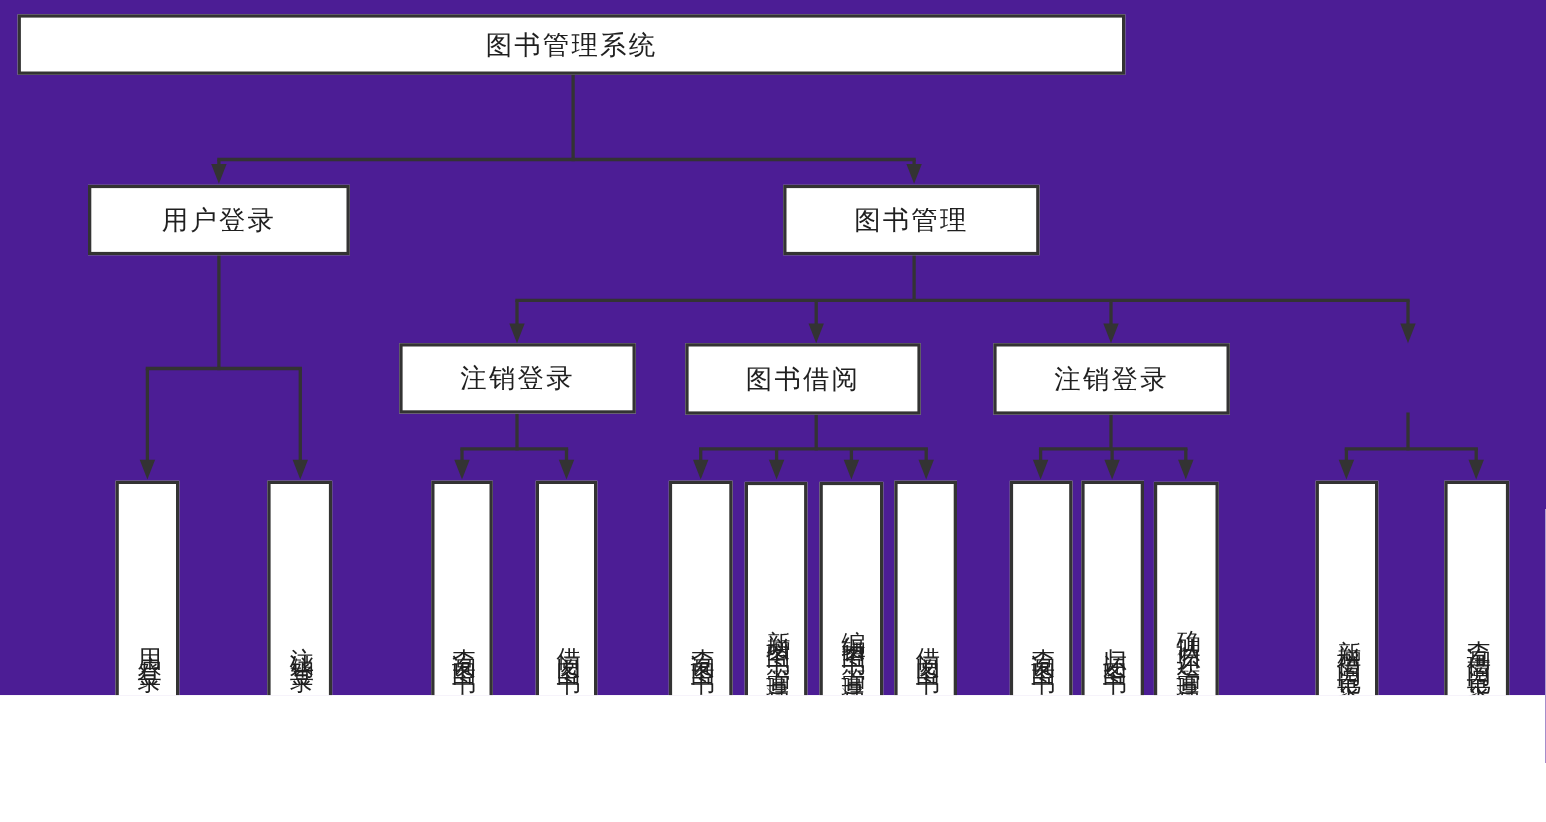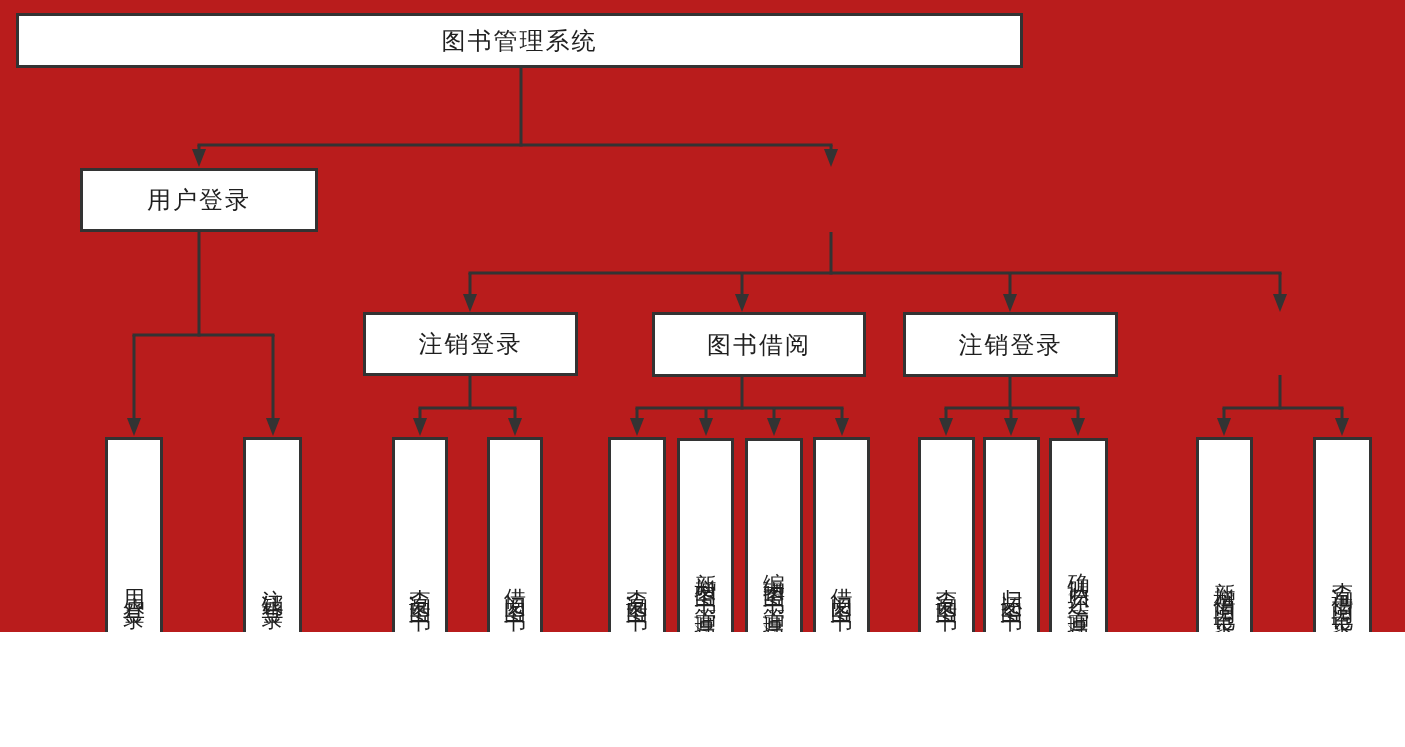--- a/index.html
+++ b/index.html
@@ -1,21 +1,21 @@
 <!DOCTYPE html>
 <html><head>
 <meta charset="utf-8">
 <style>
   html, body { margin: 0; padding: 0; background: #ffffff; }
   .canvas {
     position: relative;
     width: 1405px;
     height: 632px;
-    background: #b91c1c;
-    font-family: Liberation Serif, serif;
+    background: #4c1d95;
+    font-family: Liberation Mono, monospace;
     overflow: hidden;
   }
   .connector-svg {
     position: absolute;
     left: 0; top: 0;
     width: 1405px; height: 747px;
     z-index: 1;
   }
   .node {
     position: absolute;
@@ -127,25 +127,28 @@
     </g>
   </svg>
 
   <div class="node h" style="left:16px;top:13px;width:1007px;height:55px">
     <span>图书管理系统</span>
   </div>
 
   <div class="node h" style="left:80px;top:168px;width:238px;height:64px">
     <span>用户登录</span>
   </div>
+  <div class="node h" style="left:712px;top:168px;width:233px;height:64px">
+    <span>图书管理</span>
+  </div>
 
   <div class="node h" style="left:363px;top:312px;width:215px;height:64px">
     <span>注销登录</span>
   </div>
-  <div class="node h" style="left:652px;top:312px;width:214px;height:65px">
+  <div class="node h" style="left:623px;top:312px;width:214px;height:65px">
     <span>图书借阅</span>
   </div>
   <div class="node h" style="left:903px;top:312px;width:215px;height:65px">
     <span>注销登录</span>
   </div>
 
   <div class="node v" style="left:105px;top:437px;width:58px;height:296px">
     <span>用户登录</span>
   </div>
   <div class="node v" style="left:243px;top:437px;width:59px;height:296px">

